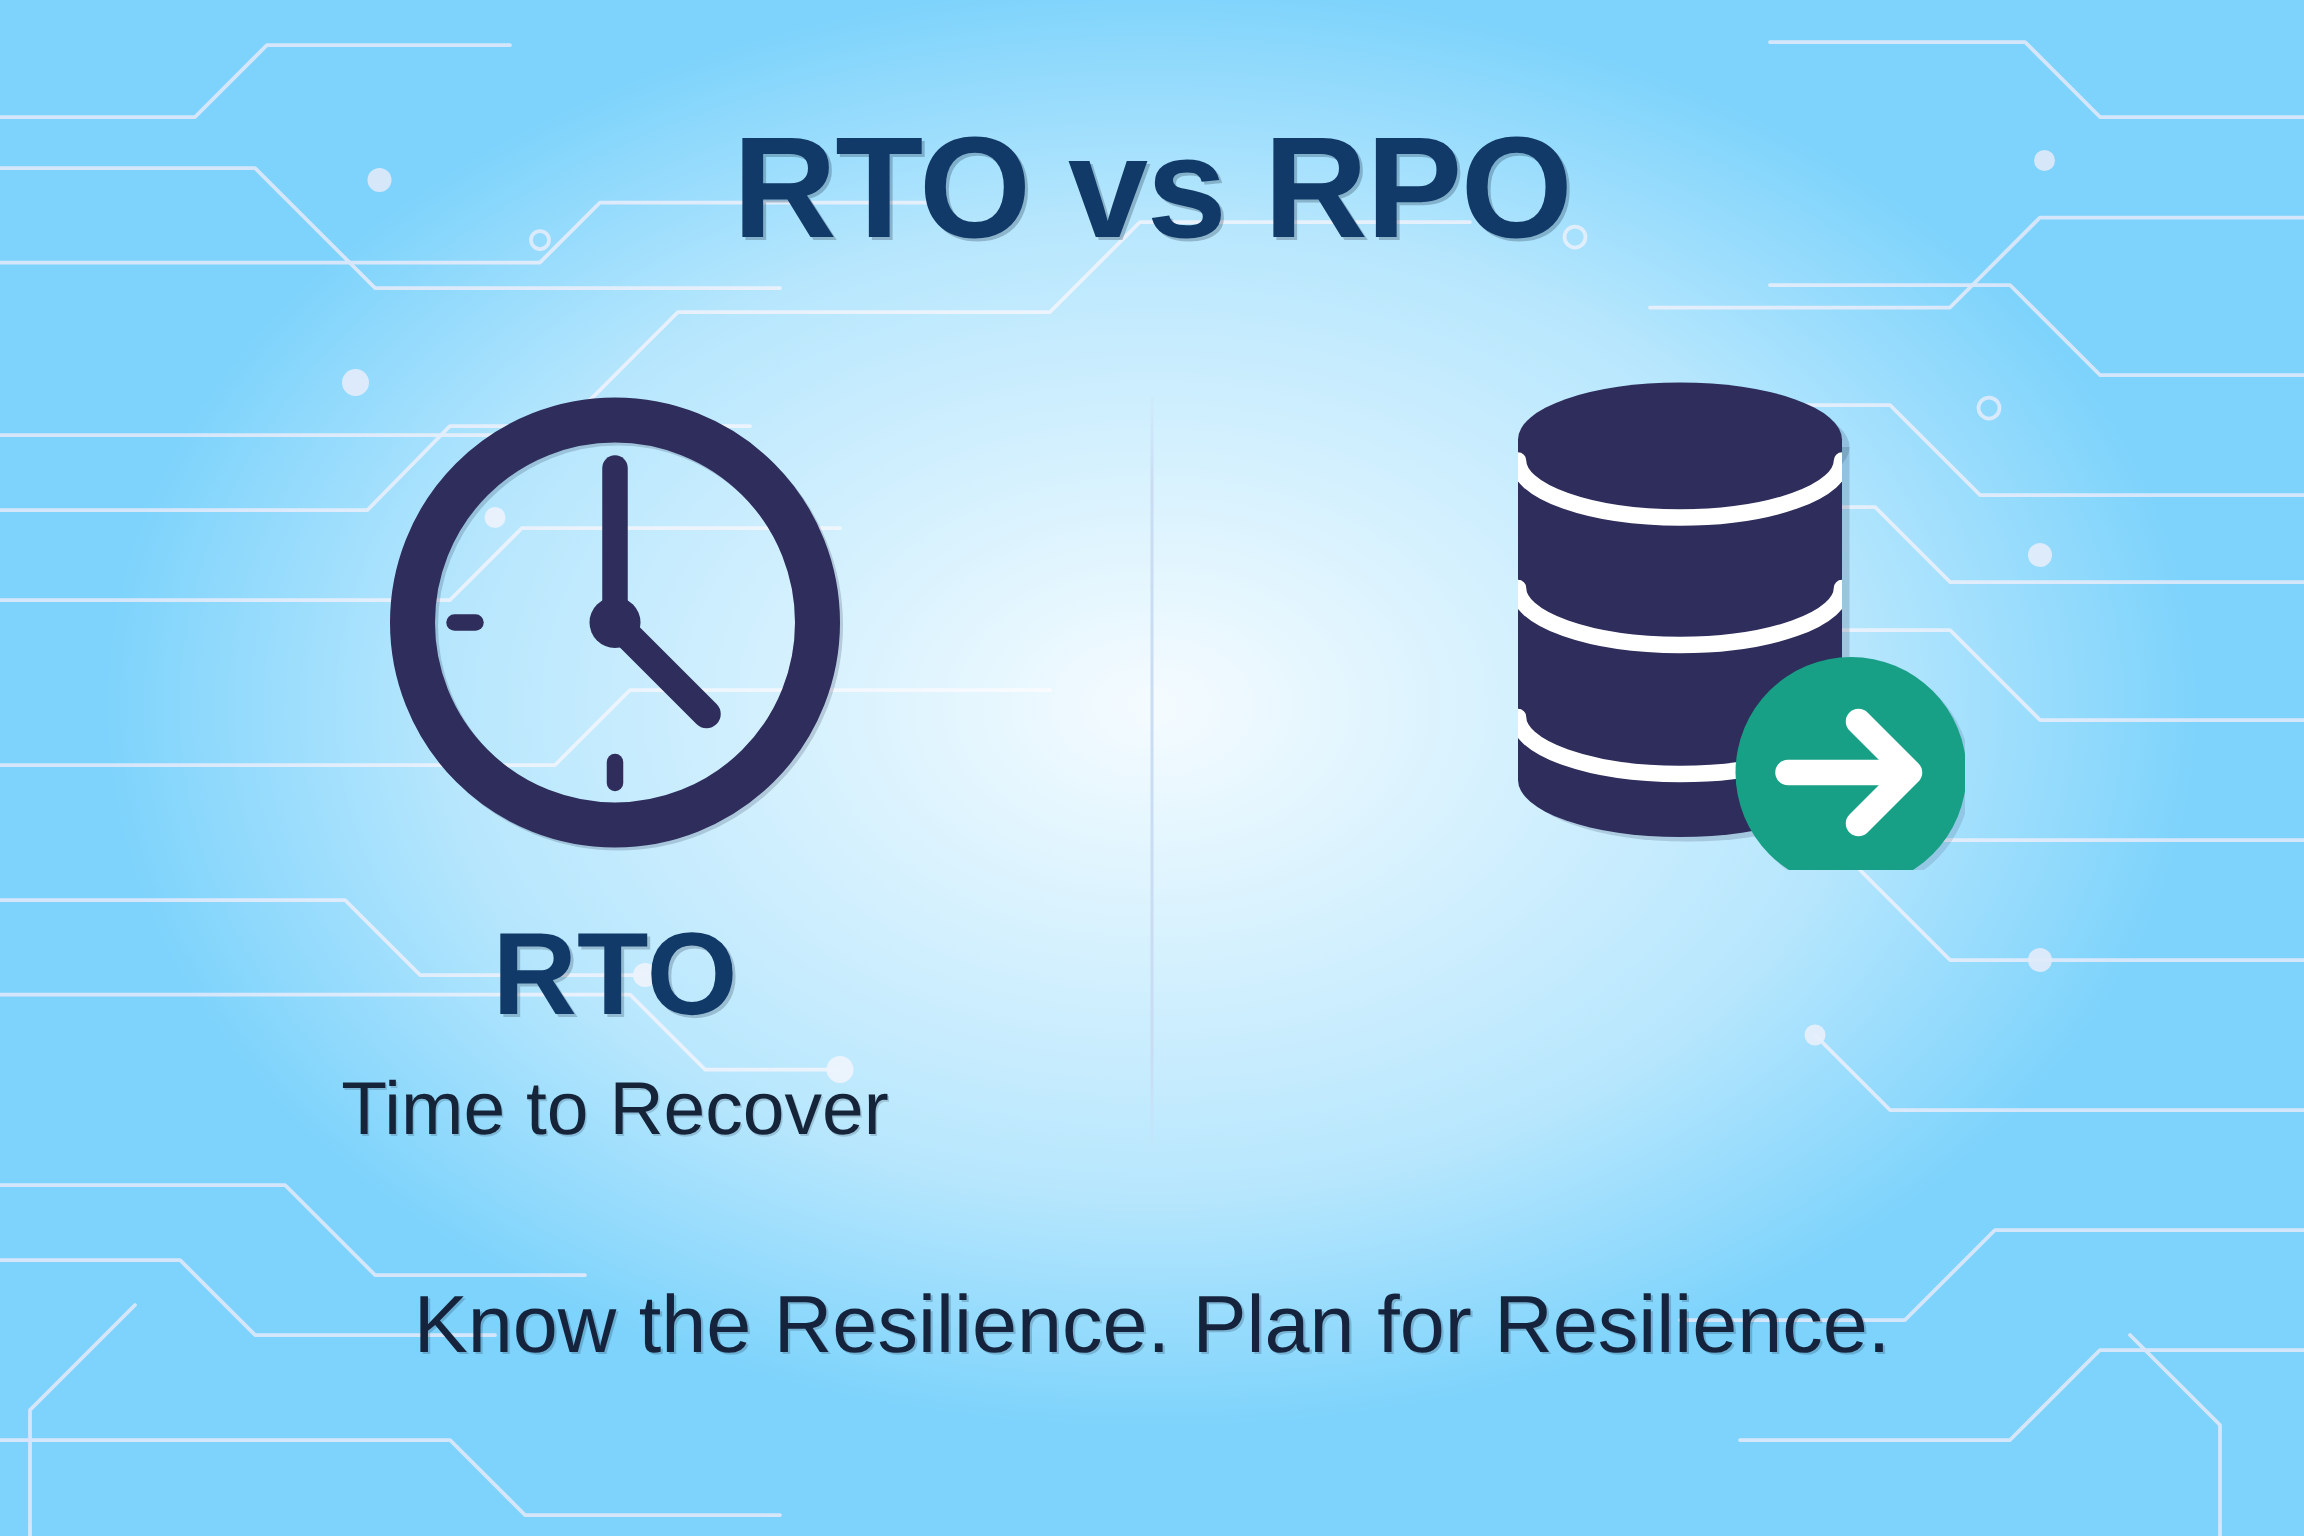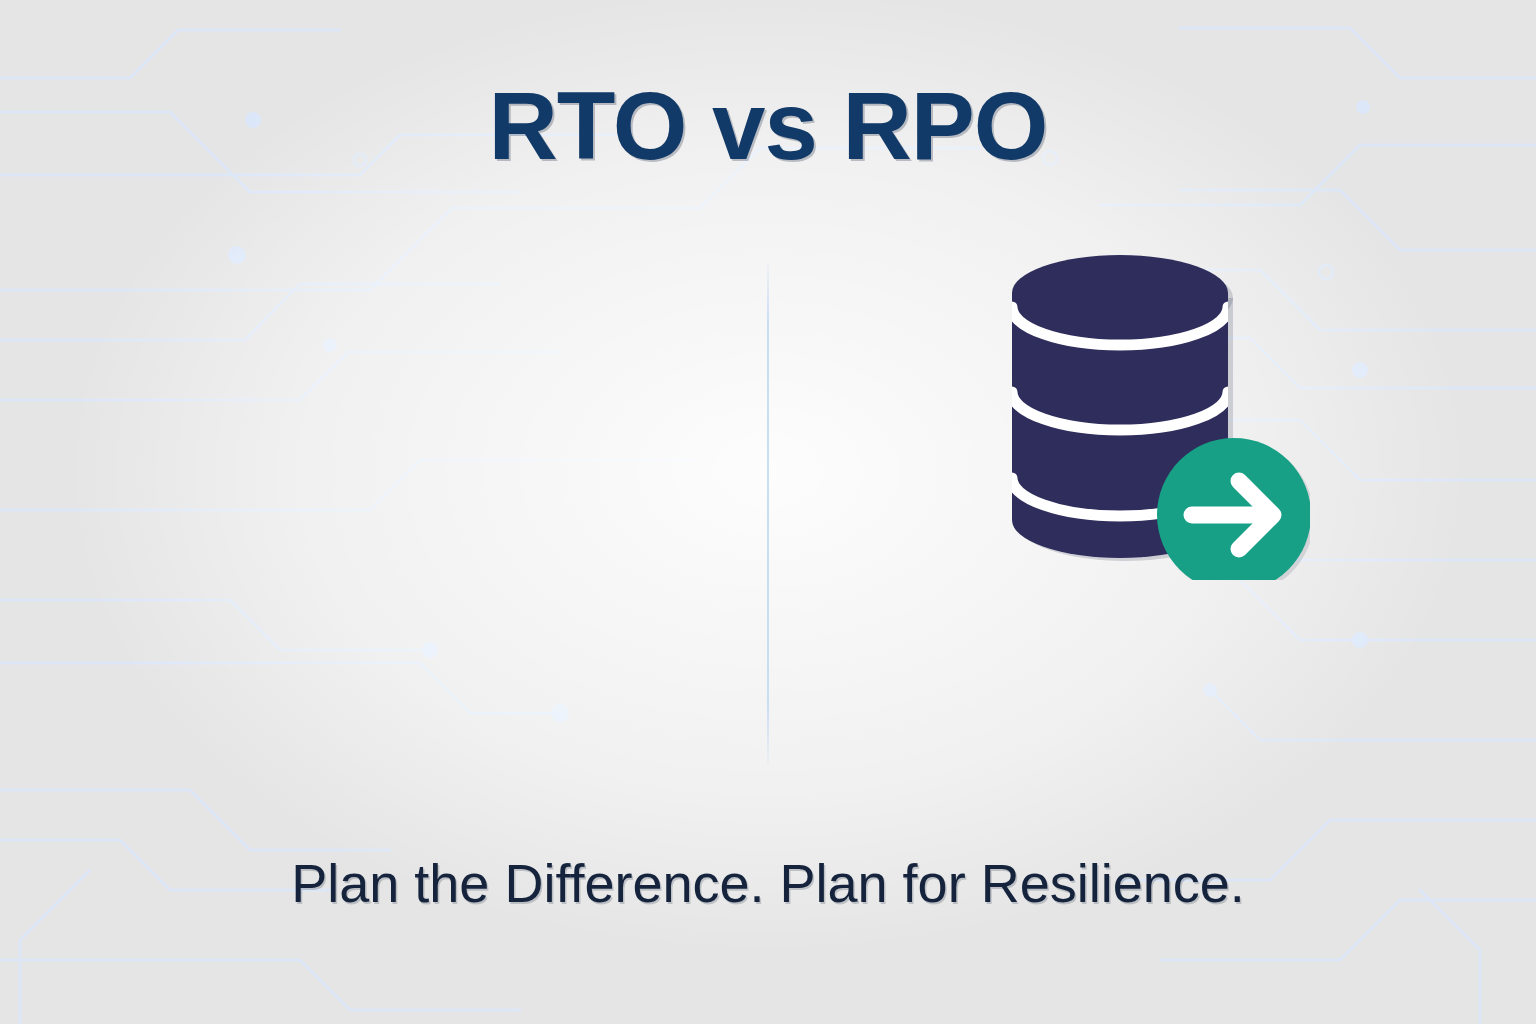--- a/index.html
+++ b/index.html
@@ -5,21 +5,21 @@
   html, body {
     margin: 0;
     padding: 0;
     background: #ffffff;
   }
   #canvas {
     position: relative;
     width: 1536px;
     height: 1024px;
     overflow: hidden;
-    background: #e5e5e5;
+    background: #7dd3fc;
     font-family: "Liberation Sans", sans-serif;
   }
 
   
   #bg-circuit {
     position: absolute;
     left: 0; top: 0;
     width: 1536px;
     height: 1024px;
     pointer-events: none;
@@ -177,20 +177,44 @@
       <circle cx="1050" cy="158" r="7"></circle>
       <circle cx="360" cy="160" r="6"></circle>
     </g>
   </svg>
   <div id="bg-tint"></div>
 
   <div class="title">RTO vs RPO</div>
 
   <div class="divider"></div>
 
+  <div class="panel panel-left">
+    <div class="icon-wrap">
+      <svg class="icon-svg" width="330" height="330" viewBox="0 0 330 330">
+        <g>
+
+          <circle cx="167" cy="167" r="135" fill="none" stroke="rgba(20,25,60,0.18)" stroke-width="30"></circle>
+
+          <circle cx="165" cy="165" r="135" fill="none" stroke="#2e2d5c" stroke-width="30"></circle>
+
+          <line x1="165" y1="165" x2="165" y2="62" stroke="#2e2d5c" stroke-width="17" stroke-linecap="round"></line>
+
+          <line x1="165" y1="165" x2="226" y2="226" stroke="#2e2d5c" stroke-width="19" stroke-linecap="round"></line>
+
+          <circle cx="165" cy="165" r="17" fill="#2e2d5c"></circle>
+
+          <line x1="58" y1="165" x2="72" y2="165" stroke="#2e2d5c" stroke-width="11" stroke-linecap="round"></line>
+
+          <line x1="165" y1="258" x2="165" y2="272" stroke="#2e2d5c" stroke-width="11" stroke-linecap="round"></line>
+        </g>
+      </svg>
+    </div>
+    <div class="panel-title">RTO</div>
+    <div class="panel-sub">Time to Recover</div>
+  </div>
 
   <div class="panel panel-right">
     <div class="icon-wrap">
       <svg class="icon-svg" width="340" height="330" viewBox="0 0 340 330">
         <defs>
           <clipPath id="dbclip">
             <path d="M 42 43 L 42 270 A 108 38 0 0 0 258 270 L 258 43 Z"></path>
           </clipPath>
         </defs>
         <g>
@@ -213,15 +237,15 @@
 
           <g stroke="#ffffff" stroke-width="17" stroke-linecap="round" stroke-linejoin="round" fill="none">
             <line x1="222" y1="265" x2="300" y2="265"></line>
             <polyline points="269,231 303,265 269,299"></polyline>
           </g>
         </g>
       </svg>
     </div>
   </div>
 
-  <div class="tagline">Plan the Difference. Plan for Resilience.</div>
+  <div class="tagline">Know the Resilience. Plan for Resilience.</div>
 
 </div>
 
 </body></html>

